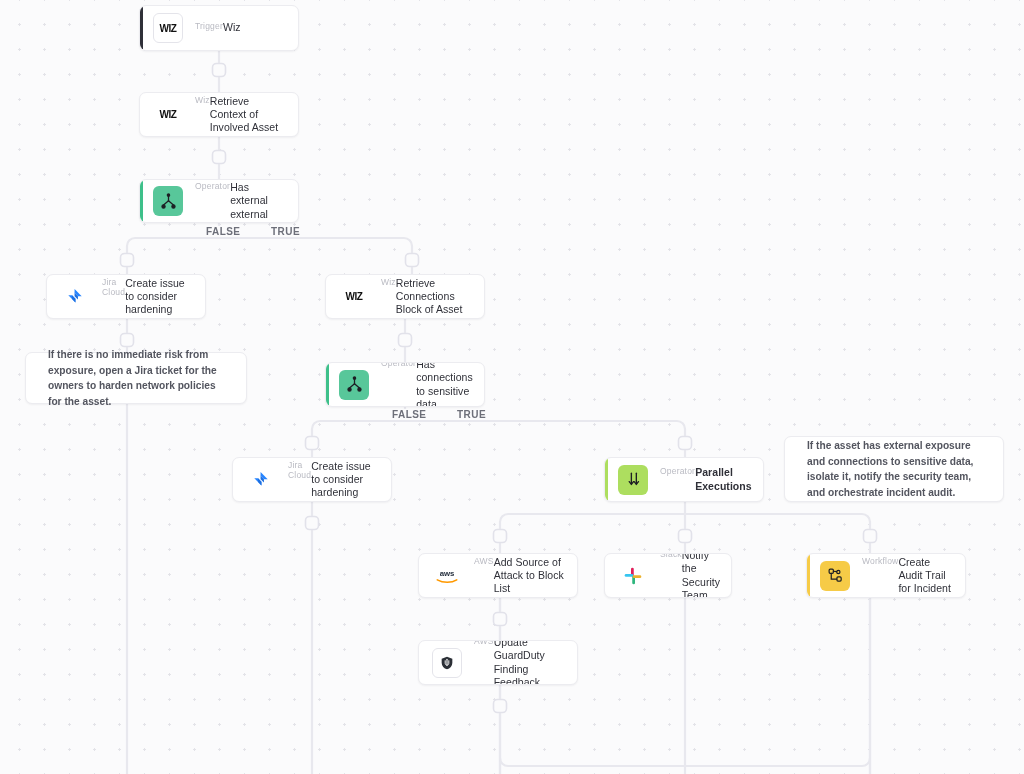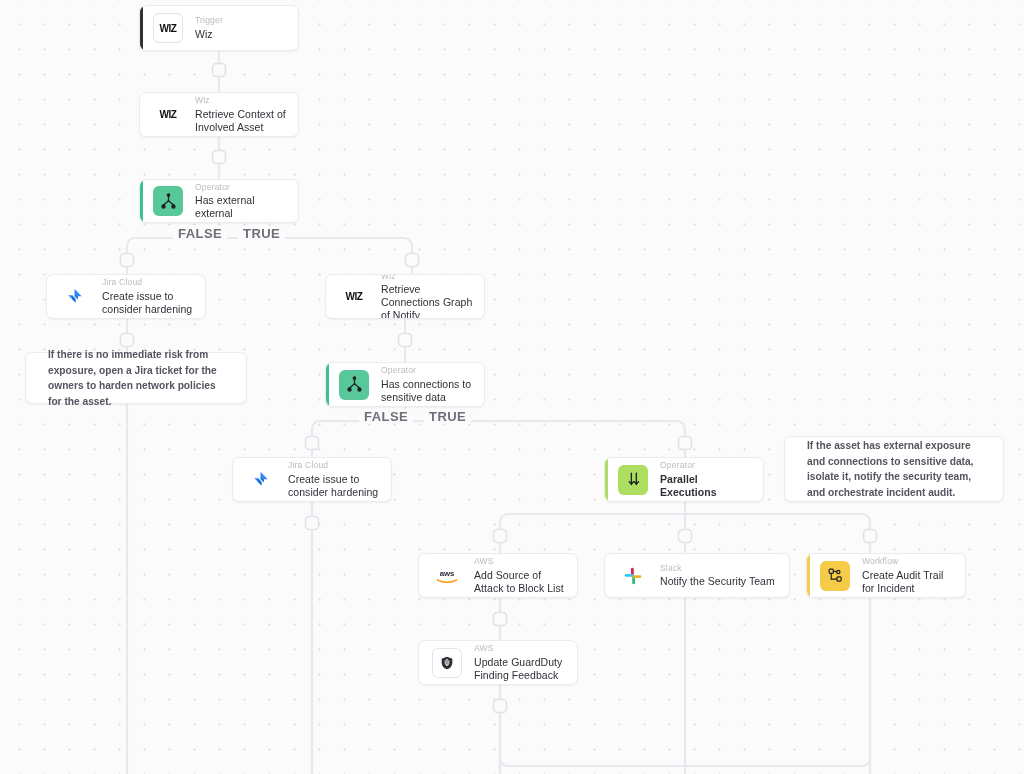--- a/index.html
+++ b/index.html
@@ -39,21 +39,21 @@
     display:flex;align-items:center;justify-content:center;
     box-sizing:border-box;
   }
   .icon-plain{border:none;background:transparent;}
   .icon-box{border:1px solid #e4e4ea;background:#fff;}
   .icon-green{background:#58c79a;}
   .icon-lime{background:#adde5f;}
   .icon-yellow{background:#f6cb47;}
   .labels{
     margin-left:12px;margin-right:10px;
-    display:flex;flex-direction:column;justify-content:center;
+    display:flex;flex-direction:row;justify-content:center;
     line-height:1.25;
   }
   .cat{
     font-size:8.5px;color:#b9bac2;letter-spacing:.2px;margin-bottom:2px;
   }
   .ttl{
     font-size:10.5px;color:#2f3038;letter-spacing:.05px;
   }
   .note{
     position:absolute;
@@ -63,22 +63,22 @@
     box-shadow:0 1px 2px rgba(16,18,40,.05);
     box-sizing:border-box;
     display:flex;align-items:center;
     padding:10px 22px;
   }
   .note span{
     font-size:10.2px;font-weight:bold;color:#53555f;line-height:1.52;
   }
   .branch-label{
     position:absolute;
-    font-size:13px;font-weight:bold;color:#6d6f79;letter-spacing:.45px;
-    background:#fbfbfc;padding:0 5px;
+    font-size:10px;font-weight:bold;color:#6d6f79;letter-spacing:.45px;
+    background:#fbfbfc;padding:0 5px;margin-left:28px;
   }
   .wiz-logo{font-size:10px;font-weight:bold;color:#111;letter-spacing:-.4px;}
 </style>
 </head>
 <body>
 
 <div id="canvas">
 
   <svg id="edges" viewBox="0 0 1024 774" xmlns="http://www.w3.org/2000/svg">
     <g fill="none" stroke="#e8e8ee" stroke-width="2.2">
@@ -197,21 +197,21 @@
       <div class="ttl">Create issue to consider hardening</div>
     </div>
   </div>
 
   <div class="node" style="left:325px;top:274px;width:160px;height:45px;">
     <div class="icon-wrap icon-plain">
       <span class="wiz-logo">WIZ</span>
     </div>
     <div class="labels">
       <div class="cat">Wiz</div>
-      <div class="ttl">Retrieve Connections Graph of Notify</div>
+      <div class="ttl">Retrieve Connections Block of Asset</div>
     </div>
   </div>
 
   <div class="node" style="left:325px;top:362px;width:160px;height:45px;">
     <div class="accent" style="background:#3ec08a;"></div>
     <div class="icon-wrap icon-green">
       <svg width="17" height="17" viewBox="0 0 24 24" fill="none" stroke="#1d1f24" stroke-width="1.8" stroke-linecap="round">
         <path d="M12 3 L12 11"></path>
           <path d="M12 11 L5 17"></path>
           <path d="M12 11 L19 17"></path>
@@ -263,21 +263,21 @@
         <text x="20" y="13" font-family="&quot;Liberation Sans&quot;, sans-serif" font-size="12" font-weight="bold" fill="#252f3e" text-anchor="middle">aws</text>
         <path d="M5 19 C14 24, 27 24, 35 19" stroke="#ff9900" stroke-width="2.4" fill="none" stroke-linecap="round"></path>
       </svg>
     </div>
     <div class="labels">
       <div class="cat">AWS</div>
       <div class="ttl">Add Source of Attack to Block List</div>
     </div>
   </div>
 
-  <div class="node" style="left:604px;top:553px;width:186px;height:45px;">
+  <div class="node" style="left:604px;top:553px;width:128px;height:45px;">
     <div class="icon-wrap icon-plain">
       <svg width="20" height="20" viewBox="0 0 24 24">
         <rect x="9.6" y="2" width="3.3" height="10.4" rx="1.65" fill="#e01e5a"></rect>
         <rect x="2" y="9.7" width="10.4" height="3.3" rx="1.65" fill="#36c5f0"></rect>
         <rect x="11.1" y="11.6" width="3.3" height="10.4" rx="1.65" fill="#2eb67d"></rect>
         <rect x="11.6" y="11.1" width="10.4" height="3.3" rx="1.65" fill="#ecb22e"></rect>
       </svg>
     </div>
     <div class="labels">
       <div class="cat">Slack</div>

